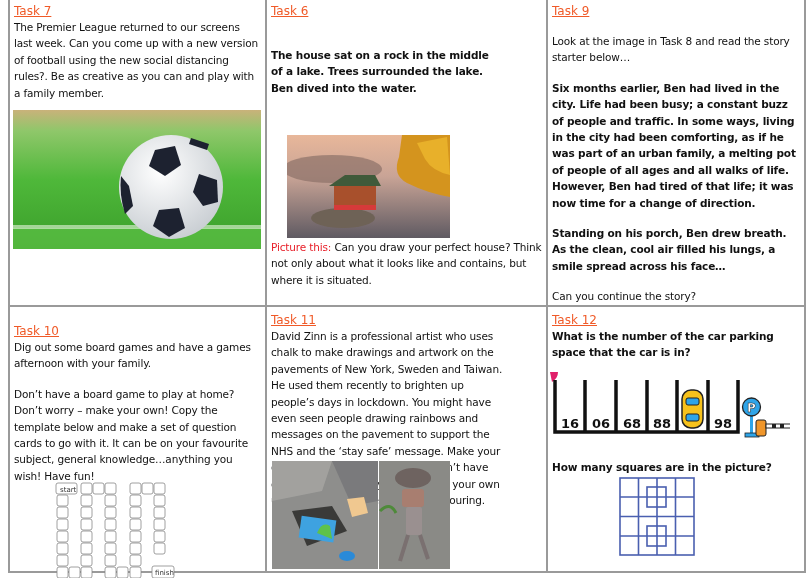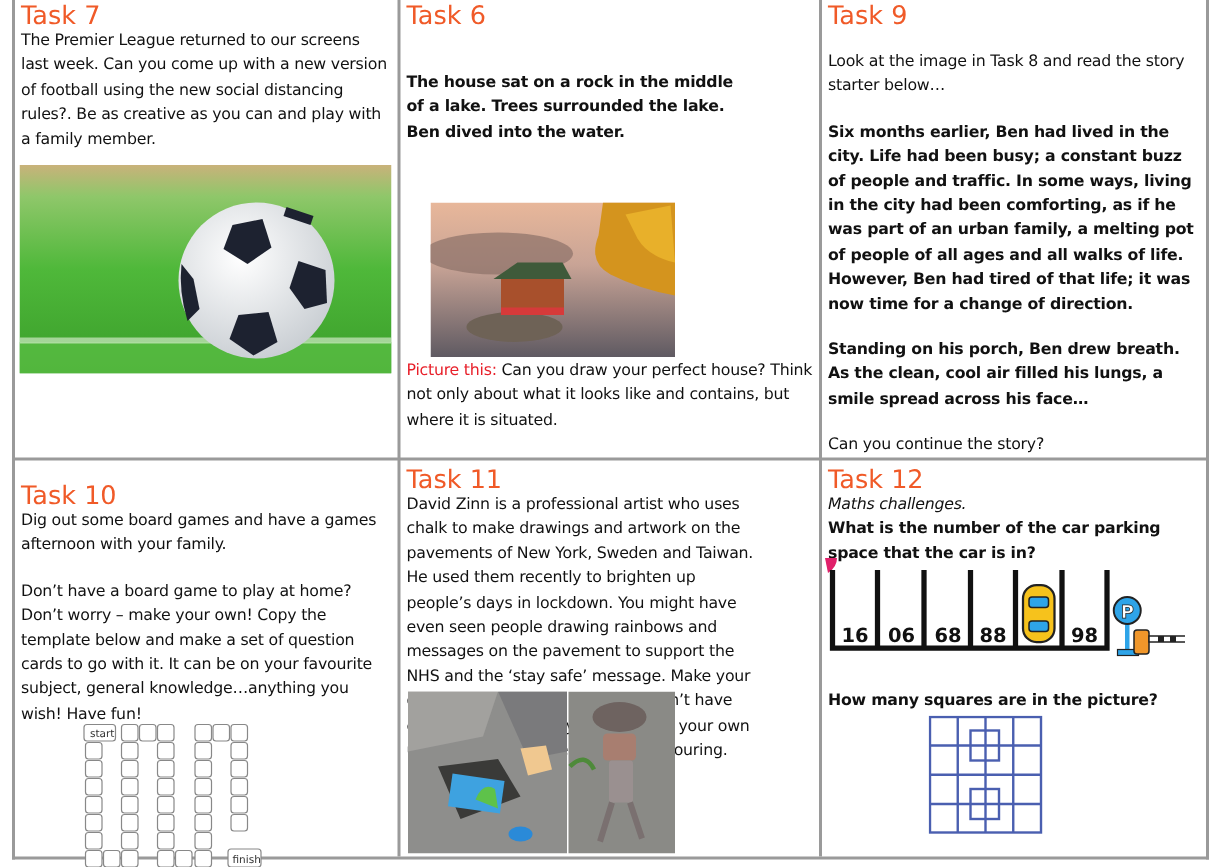--- a/index.html
+++ b/index.html
@@ -4,21 +4,21 @@
 <style>
   html, body { margin: 0; padding: 0; background: #ffffff; }
   body { width: 812px; height: 578px; overflow: hidden; position: relative;
          font-family: "DejaVu Sans", sans-serif; color: #111; }
   .grid { position: absolute; left: 8px; top: -2px; width: 798px; height: 575px;
           border-left: 2px solid #9a9a9a; border-right: 2px solid #9a9a9a; border-bottom: 2px solid #9a9a9a;
           box-sizing: border-box; }
   .cell { position: absolute; box-sizing: border-box; padding: 6px 4px 0 4px; overflow: hidden; }
   .vline { position: absolute; top: 0; width: 2px; height: 100%; background: #9a9a9a; }
   .hline { position: absolute; left: 0; width: 100%; height: 2px; background: #9a9a9a; top: 307px; }
-  .task-title { color: #f05a28; font-size: 17px; line-height: 15px; }
+  .task-title { color: #f05a28; font-size: 12px; line-height: 15px; text-decoration: underline; }
   p { margin: 0; font-size: 10.5px; line-height: 16.4px; letter-spacing: -0.15px; }
   .bold { font-weight: bold; }
   .ital { font-style: italic; }
   .gap { height: 14px; }
   .red { color: #e8202a; }
   .photo { position: absolute; }
 </style>
 </head>
 <body>
 
@@ -169,21 +169,20 @@
       <ellipse cx="141" cy="17" rx="18" ry="10" fill="#6e6360"></ellipse>
       <rect x="130" y="28" width="22" height="18" rx="3" fill="#a87e70"></rect>
       <rect x="134" y="46" width="16" height="28" rx="2" fill="#9a9090"></rect>
       <path d="M136,74 L128,100 M148,74 L156,98" stroke="#7a7070" stroke-width="4"></path>
       <path d="M108,50 Q118,40 124,52" stroke="#4e8a3a" stroke-width="3" fill="none"></path>
     </svg>
   </div>
 
   <div class="cell" style="left:538px;top:309px;width:258px;height:312px">
     <div class="task-title">Task 12</div>
-    <p class="ital">Maths challenges.</p>
     <p class="bold">What is the number of the car parking space that the car is in?</p>
     <svg class="photo" style="left:2px;top:65px" width="240" height="70">
       <path d="M0,0 L8,0 Q8,6 2,10 Z" fill="#e0206a"></path>
       <g stroke="#111" stroke-width="3.5" fill="none">
         <path d="M5,8 L5,60 L188,60 L188,8"></path>
         <path d="M35,8 L35,60 M66,8 L66,60 M97,8 L97,60 M127,8 L127,60 M158,8 L158,60"></path>
       </g>
       <g font-family="DejaVu Sans, sans-serif" font-weight="bold" font-size="13" fill="#111" text-anchor="middle">
         <text x="20" y="56">16</text>
         <text x="51" y="56">06</text>

